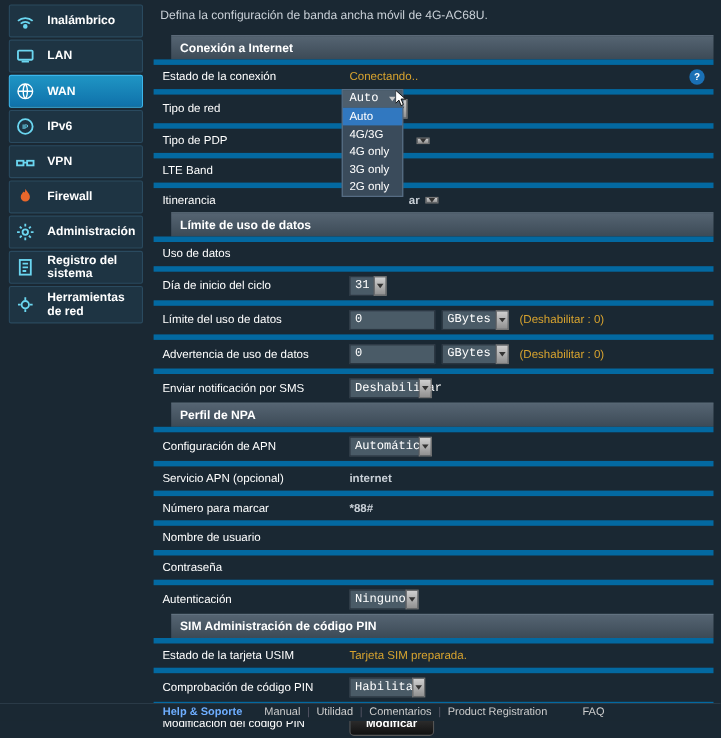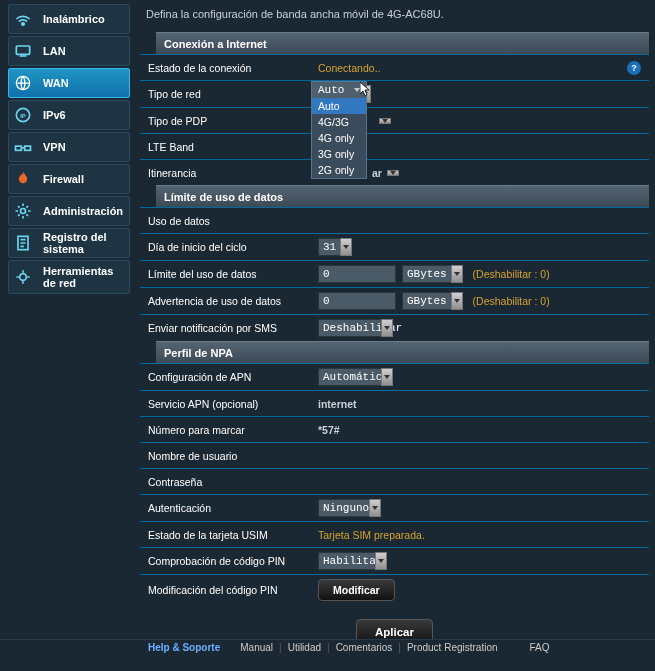--- a/index.html
+++ b/index.html
@@ -9,21 +9,21 @@
   .sidebar-header { background: linear-gradient(#5682a3, #3a6893); height: 20px; line-height: 20px; padding: 0 6px; font-size: 10.5px; font-weight: bold; border-top: 1px solid #7798b5; color: #fff; margin-bottom: 3px; }
   .nav-item { display: flex; align-items: center; gap: 10px; height: 30px; padding: 0 4px; border: 1px solid #2a4a5f; background: #1e3443; margin-bottom: 2px; cursor: pointer; border-radius: 2px; font-weight: bold; font-size: 11px; }
   .nav-item.tall { height: 34px; }
   .nav-item.active { background: linear-gradient(#1f95c4, #0f71aa); border: 1px solid #3bb6ec; }
   .nav-icon { width: 20px; height: 20px; display: flex; align-items: center; justify-content: center; }
   .nav-icon svg { width: 20px; height: 20px; }
   .nav-label { color: #fff; flex: 1; line-height: 1.1; }
   .main { flex: 1; padding: 0 6px 0 6px; overflow-y: auto; position: relative; }
   .page-subtitle { font-size: 11px; color: #c9d0d7; padding: 8px 6px 12px 6px; }
   .section-header { background: linear-gradient(#556472, #3c4a56); height: 22px; line-height: 22px; font-weight: bold; padding: 0 8px; border-top: 1px solid #6b7b89; font-size: 11px; margin-left: 16px; }
-  .row { display: flex; align-items: center; min-height: 26px; border-top: 1px solid #0369a1; position: relative; justify-content: space-between; }
+  .row { display: flex; align-items: center; min-height: 26px; border-top: 5px solid #0369a1; position: relative; justify-content: space-between; }
   .row:first-of-type { border-top: none; }
   .row-label { width: 172px; padding: 5px 8px; font-size: 10.5px; color: #fff; }
   .row-control { flex: 1; padding: 4px 6px; display: flex; align-items: center; gap: 6px; font-size: 10.5px; position: relative; }
   .yellow-text { color: #d7a32f; }
   .help-badge { position: absolute; right: 8px; width: 14px; height: 14px; border-radius: 50%; background: #1a70b5; color: #fff; font-size: 9px; line-height: 14px; text-align: center; font-weight: bold; }
   .sel, .inp { font-family: 'Courier New', monospace; font-size: 11px; padding: 2px 4px; background: #4a5b67; color: #fff; border: 1px solid #2a3540; }
   .sel { appearance: none; padding-right: 4px; }
   .sel-wrap { display: inline-flex; align-items: stretch; }
   .sel-btn { width: 12px; background: linear-gradient(#d0d0d0,#909090); border: 1px solid #777; display: flex; align-items: center; justify-content: center; cursor: pointer; margin-left: -1px; }
   .sel-btn::after { content: ""; width: 0; height: 0; border-left: 3px solid transparent; border-right: 3px solid transparent; border-top: 4px solid #333; }
@@ -235,41 +235,42 @@
     </div>
     <div class="row">
       <div class="row-label">Servicio APN (opcional)</div>
       <div class="row-control">
           <span class="static-val">internet</span>
         </div>
     </div>
     <div class="row">
       <div class="row-label">Número para marcar</div>
       <div class="row-control">
-          <span class="static-val">*57#</span>
+          <span class="static-val">*88#</span>
         </div>
     </div>
     <div class="row">
       <div class="row-label">Nombre de usuario</div>
       <div class="row-control"></div>
     </div>
     <div class="row">
       <div class="row-label">Contraseña</div>
       <div class="row-control"></div>
     </div>
     <div class="row">
       <div class="row-label">Autenticación</div>
       <div class="row-control">
         <span class="sel-wrap">
             <span class="sel" style="width:52px">Ninguno</span>
             <span class="sel-btn"></span>
           </span>
       </div>
     </div>
 
+    <div class="section-header">SIM Administración de código PIN</div>
     <div class="row">
       <div class="row-label">Estado de la tarjeta USIM</div>
       <div class="row-control">
           <span class="yellow-text">Tarjeta SIM preparada.</span>
         </div>
     </div>
     <div class="row">
       <div class="row-label">Comprobación de código PIN</div>
       <div class="row-control">
         <span class="sel-wrap">

